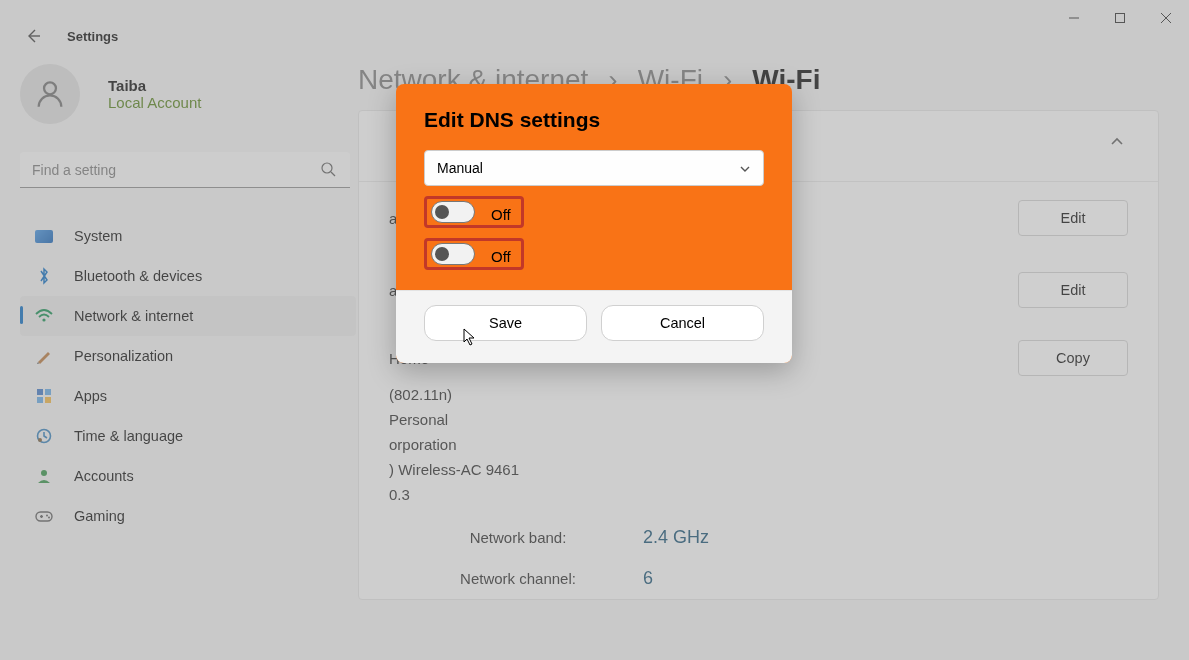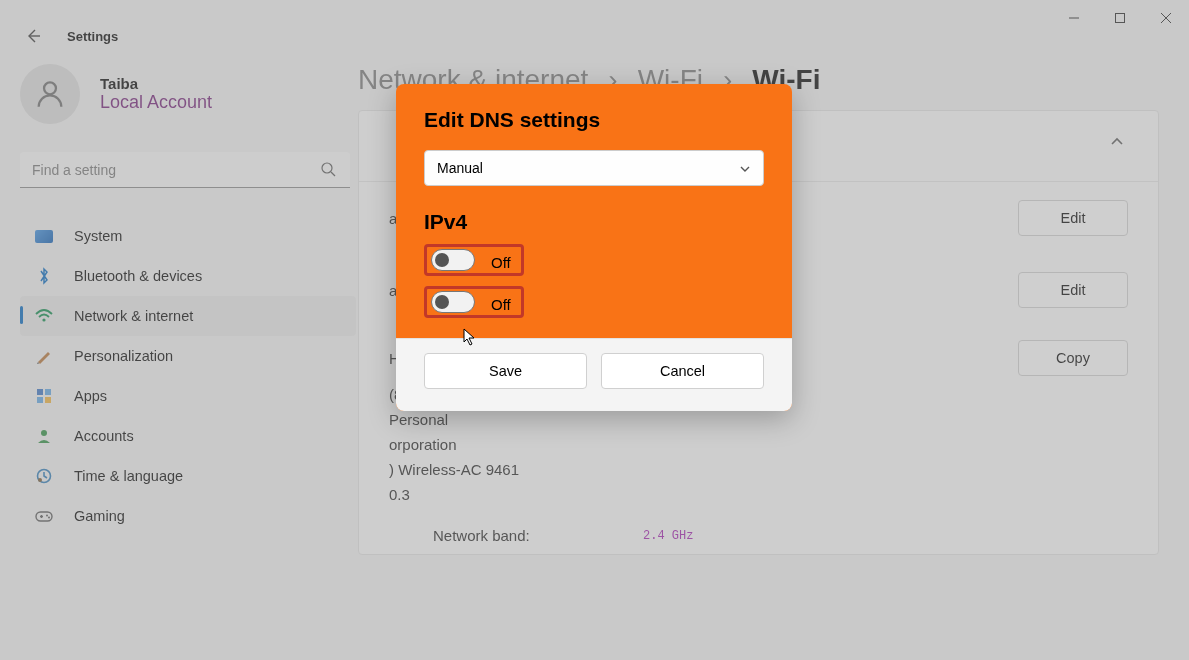--- a/index.html
+++ b/index.html
@@ -10,25 +10,25 @@
     .win-btn { width: 46px; height: 36px; display: flex; align-items: center; justify-content: center; color: #333; }
     .win-btn svg { stroke: #222; }
 
     
     .top { display: flex; align-items: center; padding: 22px 0 0 19px; }
     .back-btn { display:flex; align-items:center; justify-content:center; width:28px; height:28px; }
     .app-title { font-size: 13px; margin-left: 20px; font-weight: 600; }
 
     .layout { display:flex; margin-top: 14px; }
     .sidebar { width: 358px; padding: 0 0 0 20px; }
-    .profile { display:flex; align-items:center; gap:20px; margin-bottom: 28px; }
+    .profile { display:flex; align-items:center; gap:28px; margin-bottom: 28px; }
     .avatar { width:60px; height:60px; border-radius:50%; background:#dcdcdc; display:flex; align-items:center; justify-content:center; }
     .avatar svg { stroke:#6a6a6a; }
     .profile-name { font-weight:600; font-size:15px; }
-    .profile-sub { font-size:18px; color:#701a75; }
+    .profile-sub { font-size:15px; color:#4d7c0f; }
 
     .search { position:relative; width: 330px; margin-bottom: 28px; }
     .search input { width:100%; height:36px; border:none; border-bottom:1px solid #888; background:#fafafa; padding:0 40px 0 12px; font-size:14px; border-radius:4px 4px 0 0; }
     .search .sicon { position:absolute; right:14px; top:9px; }
 
     .nav { display:flex; flex-direction:column; gap: 0px; }
     .nav-item { display:flex; align-items:center; height:40px; padding-left:14px; gap:20px; font-size:14.5px; border-radius:4px; width: 336px; position:relative; }
     .nav-item.active { background:#eaeaea; }
     .nav-item.active::before { content:""; position:absolute; left:0px; top:10px; width:3px; height:18px; background:#0067c0; border-radius:2px; }
     .nav-item .ico { width:20px; display:flex; justify-content:center; font-size:16px; }
@@ -40,38 +40,38 @@
     .bc-sep { color:#777; }
     .bc-current { font-weight:600; }
 
     .panel { border:1px solid #e2e2e2; border-radius:4px; background:#fbfbfb; }
     .panel-head { position:relative; height:70px; }
     .panel-chevron { position:absolute; right:34px; top:22px; }
 
     .rows { border-top:1px solid #e6e6e6; }
     .row { display:flex; align-items:center; padding: 18px 30px; justify-content:space-between; }
     .row-inline { display:flex; gap: 40px; align-items:center; padding: 10px 30px 10px 74px; }
-    .prop-label { width: 170px; font-size:15px; color:#222; }
-    .prop-val { font-size:12px; color:#a21caf;font-family:Liberation Mono, monospace; }
+    .prop-label { width: 170px; font-size:15px; color:#222;text-align:center; }
+    .prop-val { font-size:18px; color:#0c4a6e; }
     .val-text { color:#222; font-size:15px; }
     .btn { background:#fefefe; border:1px solid #d0d0d0; border-radius:4px; width:110px; height:36px; font-size:14.5px; }
 
     
     .overlay { position:absolute; inset:0; background:rgba(150,150,150,0.45); }
     .modal { position:absolute; left:396px; top:84px; width:396px; background:#f97316; border-radius:8px; box-shadow:0 8px 28px rgba(0,0,0,.25); display:flex; flex-direction:column; }
     .modal-body { padding: 24px 28px 20px 28px; }
     .modal-title { font-size:21px; font-weight:600; margin-bottom: 18px; }
     .combo { display:flex; align-items:center; justify-content:space-between; border:1px solid #ccc; border-radius:4px; height:36px; padding: 8px 12px; font-size:14px; background:#fefefe; width: 340px; }
     .section-label { font-size:21px; font-weight:600; margin-top: 24px; }
     .toggle-wrap { display:flex; align-items:flex-end; gap:16px; margin-top:10px; border:3px solid #c23828; border-radius:4px; padding: 2px 10px 2px 4px; width:fit-content; }
     .toggle { width:44px; height:22px; border:1px solid #777; border-radius:12px; background:#f2f2f2; position:relative; }
     .toggle::after { content:""; position:absolute; left:3px; top:3px; width:14px; height:14px; border-radius:50%; background:#555; }
     .toggle-state { font-size:15px; }
     .modal-footer { display:flex; gap: 14px; padding: 14px 28px 22px; background:#f4f4f4; border-top:1px solid #e3e3e3; border-radius:0 0 8px 8px; }
-    .mf-btn { flex:1; height:36px; background:#fff; border:1px solid #d0d0d0; border-radius:4px; font-size:14.5px; }
+    .mf-btn { flex:1; height:36px; background:#fff; border:1px solid #d0d0d0; border-radius:12px; font-size:14.5px; }
 
     .cursor { position:absolute; left:463px; top:328px; }
   </style>
 </head>
 <body>
 
 <div class="win-controls">
   <div class="win-btn">
       <svg width="12" height="12">
         <line x1="1" y1="6" x2="11" y2="6" stroke-width="1"></line>
@@ -166,35 +166,35 @@
               <rect x="9" y="1" width="6" height="6" fill="#5ea7e4"></rect>
               <rect x="1" y="9" width="6" height="6" fill="#5ea7e4"></rect>
               <rect x="9" y="9" width="6" height="6" fill="#f0b33b"></rect>
             </svg>
         </span>
         <span>Apps</span>
       </div>
       <div class="nav-item">
         <span class="ico">
           <svg width="16" height="16" viewBox="0 0 16 16">
-              <circle cx="8" cy="5" r="3" fill="#2a8f3e"></circle>
-              <path d="M2 15 Q8 9 14 15 Z" fill="#2a8f3e"></path>
-            </svg>
-        </span>
-        <span>Accounts</span>
-      </div>
-      <div class="nav-item">
-        <span class="ico">
-          <svg width="16" height="16" viewBox="0 0 16 16">
               <circle cx="8" cy="8" r="6.5" fill="none" stroke="#2a7ab8" stroke-width="1.6"></circle>
               <path d="M8 4 V8 L11 10" fill="none" stroke="#2a7ab8" stroke-width="1.6"></path>
               <circle cx="4" cy="12" r="2" fill="#7a5c34"></circle>
             </svg>
         </span>
         <span>Time &amp; language</span>
+      </div>
+      <div class="nav-item">
+        <span class="ico">
+          <svg width="16" height="16" viewBox="0 0 16 16">
+              <circle cx="8" cy="5" r="3" fill="#2a8f3e"></circle>
+              <path d="M2 15 Q8 9 14 15 Z" fill="#2a8f3e"></path>
+            </svg>
+        </span>
+        <span>Accounts</span>
       </div>
       <div class="nav-item">
         <span class="ico">
           <svg width="18" height="14" viewBox="0 0 18 14">
               <rect x="1" y="3" width="16" height="9" rx="4.5" fill="none" stroke="#555" stroke-width="1.4"></rect>
               <line x1="5" y1="7.5" x2="8" y2="7.5" stroke="#555" stroke-width="1.4"></line>
               <line x1="6.5" y1="6" x2="6.5" y2="9" stroke="#555" stroke-width="1.4"></line>
               <circle cx="12" cy="6.5" r="1" fill="#555"></circle>
               <circle cx="14" cy="8.5" r="1" fill="#555"></circle>
             </svg>
@@ -245,41 +245,44 @@
           </div>
         <div class="row" style="padding-top:4px; padding-bottom:4px">
             <span class="val-text">) Wireless-AC 9461</span>
           </div>
         <div class="row" style="padding-top:4px; padding-bottom:14px">
             <span class="val-text">0.3</span>
           </div>
         <div class="row-inline">
           <span class="prop-label">Network band:</span>
           <span class="prop-val">2.4 GHz</span>
+        </div>
+        <div class="row-inline">
+          <span class="prop-label">Network channel:</span>
+          <span class="prop-val">6</span>
         </div>
       </div>
     </div>
   </div>
 </div>
 
 <div class="overlay"></div>
 
 <div class="modal">
   <div class="modal-body">
     <div class="modal-title">Edit DNS settings</div>
     <div class="combo">
       <span>Manual</span>
       <span>
         <svg width="12" height="8" viewBox="0 0 12 8">
             <path d="M2 2 L6 6 L10 2" fill="none" stroke="#555" stroke-width="1.4"></path>
           </svg>
       </span>
     </div>
 
-    <div class="section-label">IPv4</div>
     <div class="toggle-wrap">
       <div class="toggle"></div>
       <span class="toggle-state">Off</span>
     </div>
 
     <div class="toggle-wrap">
       <div class="toggle"></div>
       <span class="toggle-state">Off</span>
     </div>
   </div>

